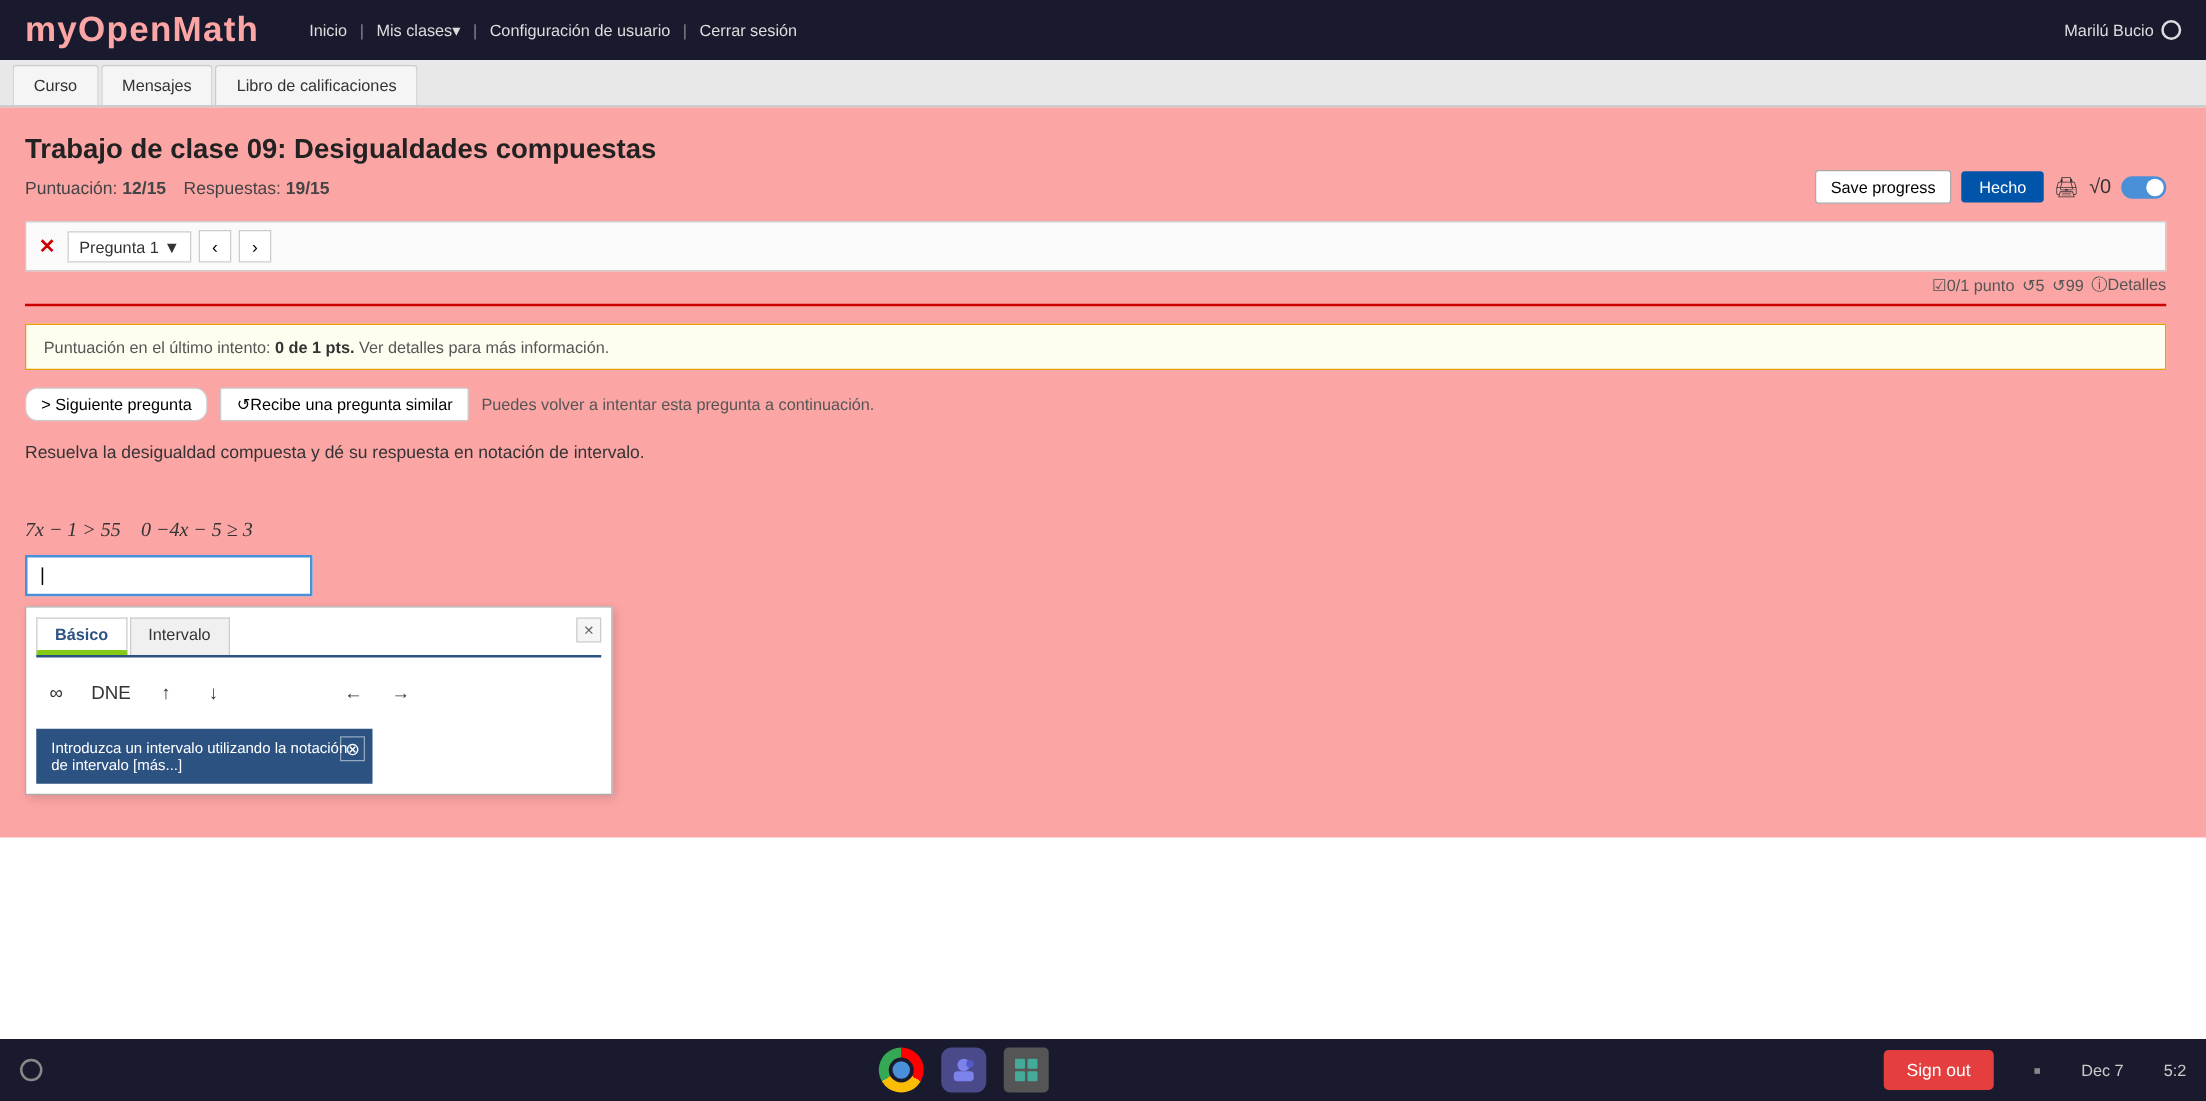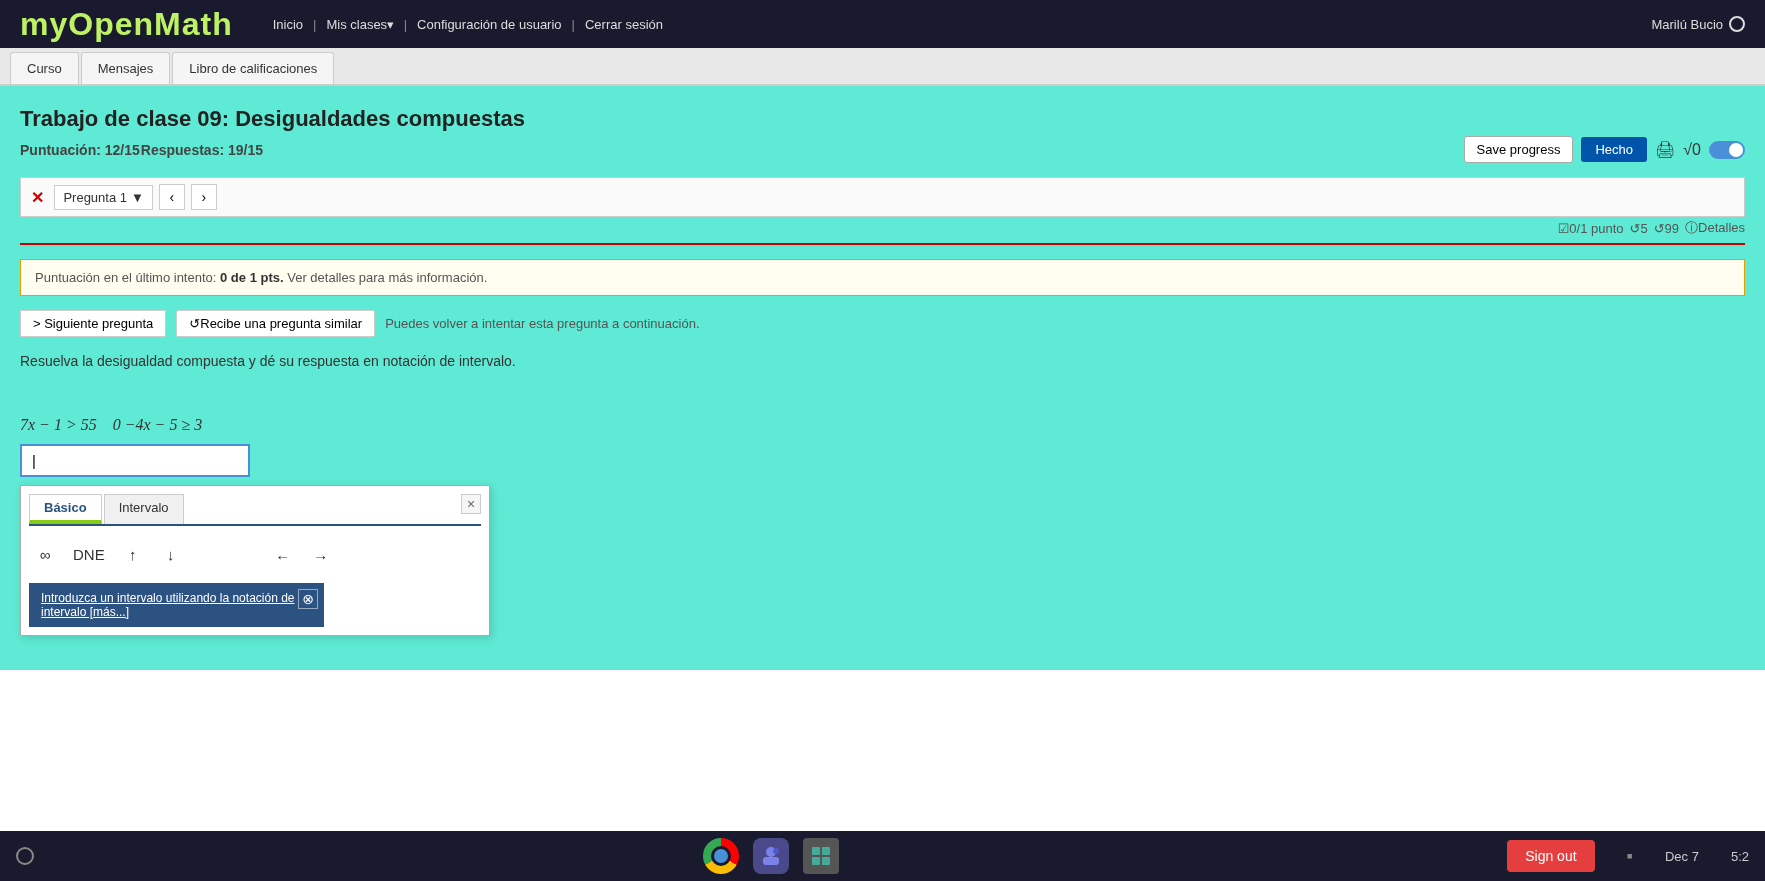--- a/index.html
+++ b/index.html
@@ -19,23 +19,23 @@
       justify-content: space-between;
       padding: 6px 20px;
       height: 48px;
     }
     .logo-area {
       display: flex;
       align-items: center;
       gap: 40px;
     }
     .logo-text {
-      font-size: 32px;
+      font-size: 28px;
       font-weight: bold;
-      color: #bef264;
+      color: #fca5a5;
       letter-spacing: 1px;
     }
     .top-nav {
       display: flex;
       align-items: center;
       gap: 10px;
       color: #ccc;
       font-size: 13px;
     }
     .top-nav span { cursor: pointer; color: #ddd; }
@@ -85,40 +85,40 @@
     .breadcrumb {
       background: #2c5282;
       color: #fff;
       padding: 6px 14px;
       font-size: 13px;
     }
     .breadcrumb span { color: #ccc; }
 
     
     .content-area {
-      padding: 20px 20px 20px 20px;
-      background: #5eead4;
+      padding: 20px 32px 20px 20px;
+      background: #fca5a5;
     }
 
     
     .page-title {
       font-size: 22px;
       font-weight: bold;
       color: #222;
       margin-bottom: 4px;
     }
     .score-line {
       font-size: 14px;
       color: #444;
       display: flex;
       align-items: center;
       justify-content: space-between;
       margin-bottom: 14px;
     }
-    .score-left { display: flex; gap: 1px; align-items: center; font-weight: bold; }
+    .score-left { display: flex; gap: 14px; align-items: center; }
     .score-right { display: flex; align-items: center; gap: 8px; }
 
     .btn-save {
       background: #fff;
       border: 1px solid #aaa;
       padding: 5px 12px;
       font-size: 13px;
       cursor: pointer;
       border-radius: 3px;
     }
@@ -200,21 +200,21 @@
       align-items: center;
       gap: 10px;
       margin-bottom: 16px;
     }
     .btn-next {
       border: 1px solid #ccc;
       background: #fff;
       padding: 5px 12px;
       font-size: 13px;
       cursor: pointer;
-      border-radius: 0;
+      border-radius: 10px;
     }
     .btn-similar {
       border: 1px solid #ccc;
       background: #fff;
       padding: 5px 12px;
       font-size: 13px;
       cursor: pointer;
       border-radius: 2px;
     }
     .retry-text {
@@ -307,24 +307,23 @@
       min-width: 24px;
       text-align: center;
     }
 
     
     .hint-box {
       background: #2c5282;
       color: #fff;
       padding: 8px 12px;
       font-size: 12px;
-      width: 295px;
+      width: 269px;
       margin-top: 8px;
       position: relative;
-      text-decoration: underline;
     }
     .hint-close {
       position: absolute;
       right: 6px; top: 6px;
       cursor: pointer;
       font-size: 14px;
       color: #fff;
       border: 1px solid rgba(255,255,255,0.5);
       width: 20px; height: 20px;
       display: flex; align-items: center; justify-content: center;

